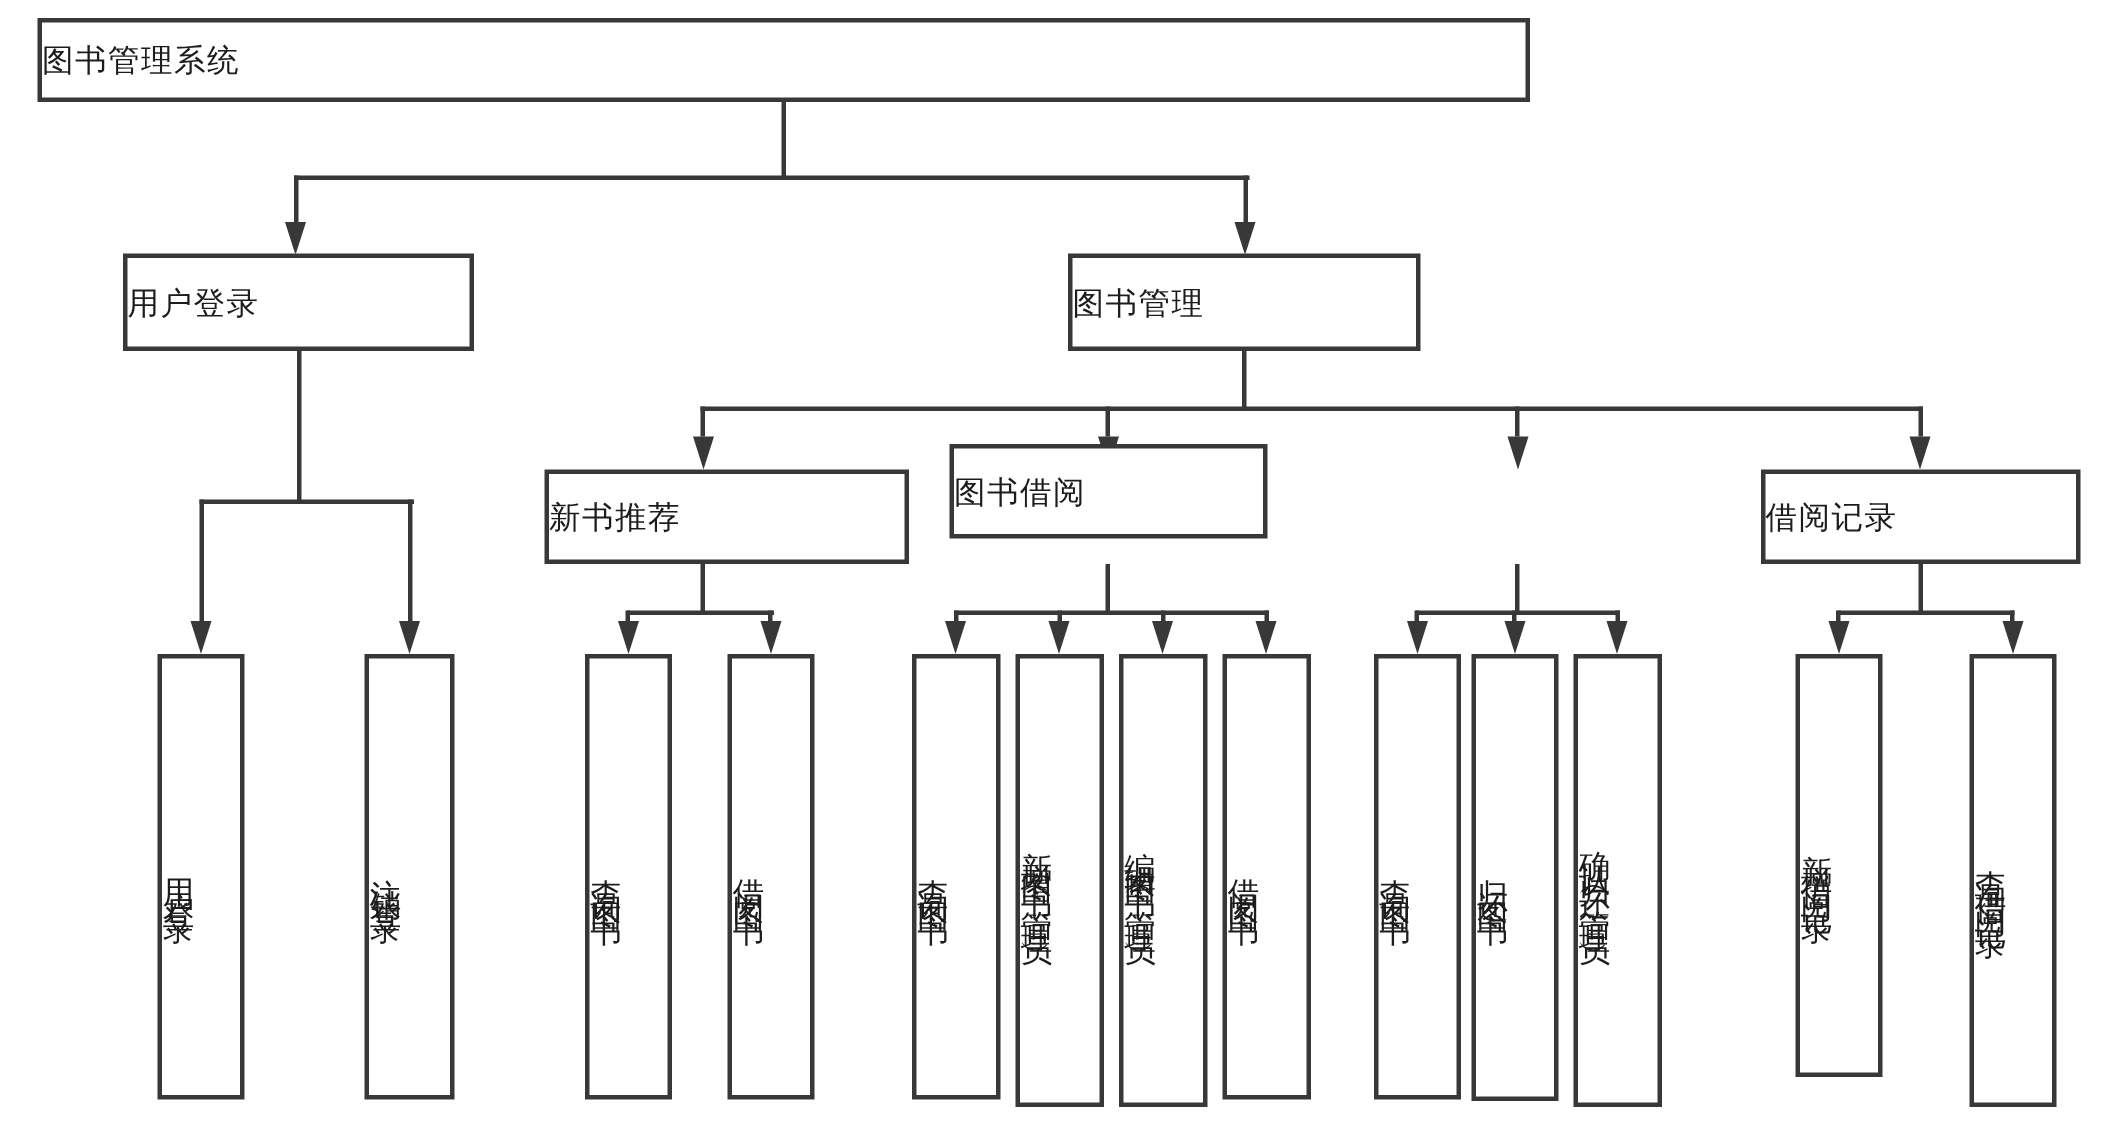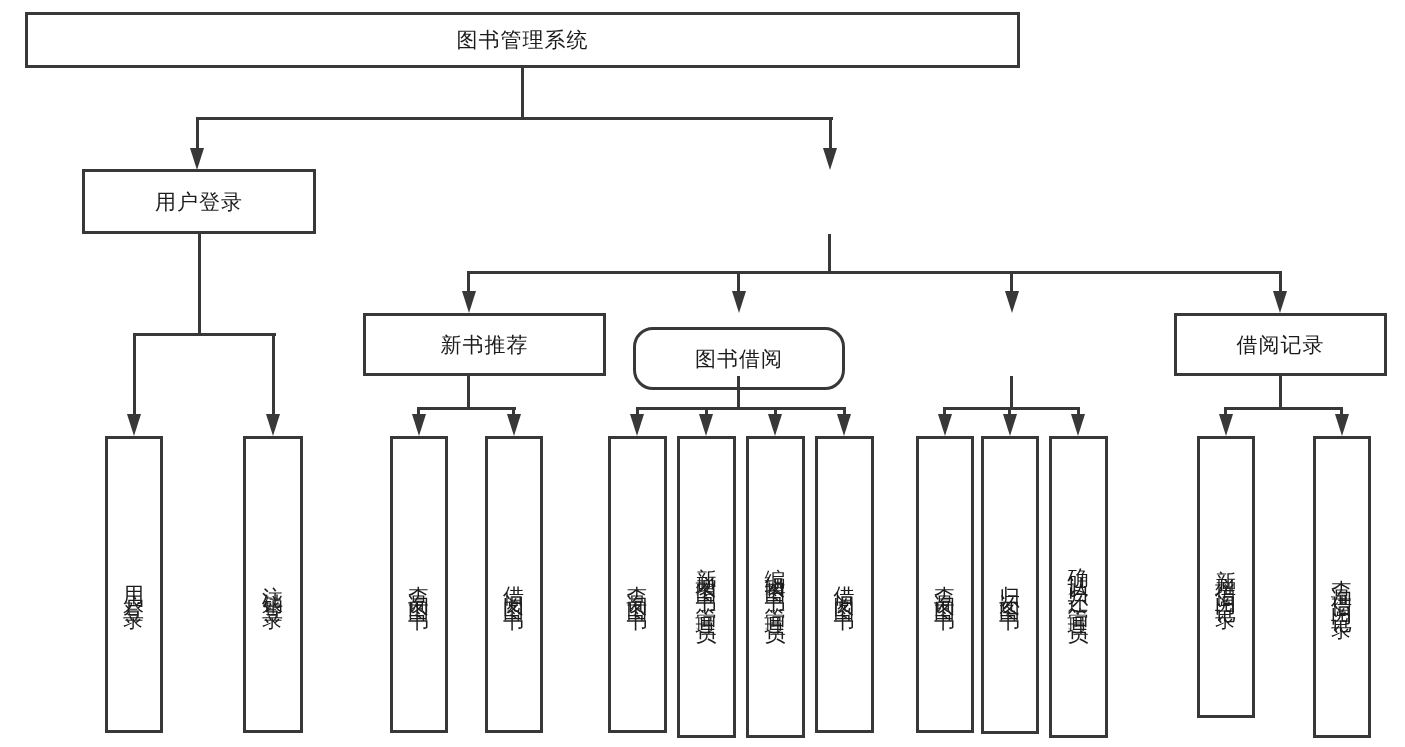--- a/index.html
+++ b/index.html
@@ -2,21 +2,21 @@
 <html><head>
 <meta charset="utf-8">
 <style>
   html,body { margin:0; padding:0; background:#ffffff; }
   #canvas {
     position:relative; width:1405px; height:747px; background:#ffffff;
     font-family:"Liberation Sans","DejaVu Sans",sans-serif; overflow:hidden;
   }
   .box {
     position:absolute; box-sizing:border-box; background:#ffffff;
-    border:3px solid #383838; display:flex; align-items:center; justify-content:center;
+    border:3px solid #383838; display:flex; align-items:center; 
     color:#1c1c1c;
   }
   .hlabel { font-size:21px; letter-spacing:1px; white-space:nowrap; }
   .vtext {
     writing-mode:vertical-rl; text-orientation:mixed;
     font-size:21px; letter-spacing:8px; line-height:1; white-space:nowrap;
   }
   .vline { position:absolute; width:3px; background:#383838; }
   .hline { position:absolute; height:3px; background:#383838; }
   .arrow {
@@ -41,20 +41,23 @@
   <div class="vline" style="left:521px; top:67px; height:52px;"></div>
   <div class="hline" style="left:196px; top:117px; width:637px;"></div>
   <div class="vline" style="left:196px; top:117px; height:32px;"></div>
   <div class="arrow" style="left:190px; top:148px;"></div>
   <div class="vline" style="left:829px; top:117px; height:32px;"></div>
   <div class="arrow" style="left:823px; top:148px;"></div>
 
   <div class="box" style="left:82px; top:169px; width:234px; height:65px;">
     <span class="hlabel">用户登录</span>
   </div>
+  <div class="box" style="left:712px; top:169px; width:235px; height:65px;">
+    <span class="hlabel">图书管理</span>
+  </div>
 
   <div class="vline" style="left:198px; top:234px; height:101px;"></div>
   <div class="hline" style="left:133px; top:333px; width:143px;"></div>
   <div class="vline" style="left:133px; top:333px; height:81px;"></div>
   <div class="arrow" style="left:127px; top:414px;"></div>
   <div class="vline" style="left:272px; top:333px; height:81px;"></div>
   <div class="arrow" style="left:266px; top:414px;"></div>
 
   <div class="vline" style="left:828px; top:234px; height:39px;"></div>
   <div class="hline" style="left:467px; top:271px; width:815px;"></div>
@@ -63,21 +66,21 @@
   <div class="vline" style="left:737px; top:271px; height:20px;"></div>
   <div class="arrow" style="left:732px; top:291px;"></div>
   <div class="vline" style="left:1010px; top:271px; height:20px;"></div>
   <div class="arrow" style="left:1005px; top:291px;"></div>
   <div class="vline" style="left:1279px; top:271px; height:20px;"></div>
   <div class="arrow" style="left:1273px; top:291px;"></div>
 
   <div class="box" style="left:363px; top:313px; width:243px; height:63px;">
     <span class="hlabel">新书推荐</span>
   </div>
-  <div class="box" style="left:633px; top:327px; width:212px; height:63px;border-radius:20px;">
+  <div class="box" style="left:633px; top:296px; width:212px; height:63px;">
     <span class="hlabel">图书借阅</span>
   </div>
   <div class="box" style="left:1174px; top:313px; width:213px; height:63px;">
     <span class="hlabel">借阅记录</span>
   </div>
 
   <div class="vline" style="left:467px; top:376px; height:33px;"></div>
   <div class="hline" style="left:418px; top:407px; width:98px;"></div>
   <div class="vline" style="left:417px; top:407px; height:9px;"></div>
   <div class="arrow" style="left:412px; top:414px;"></div>

